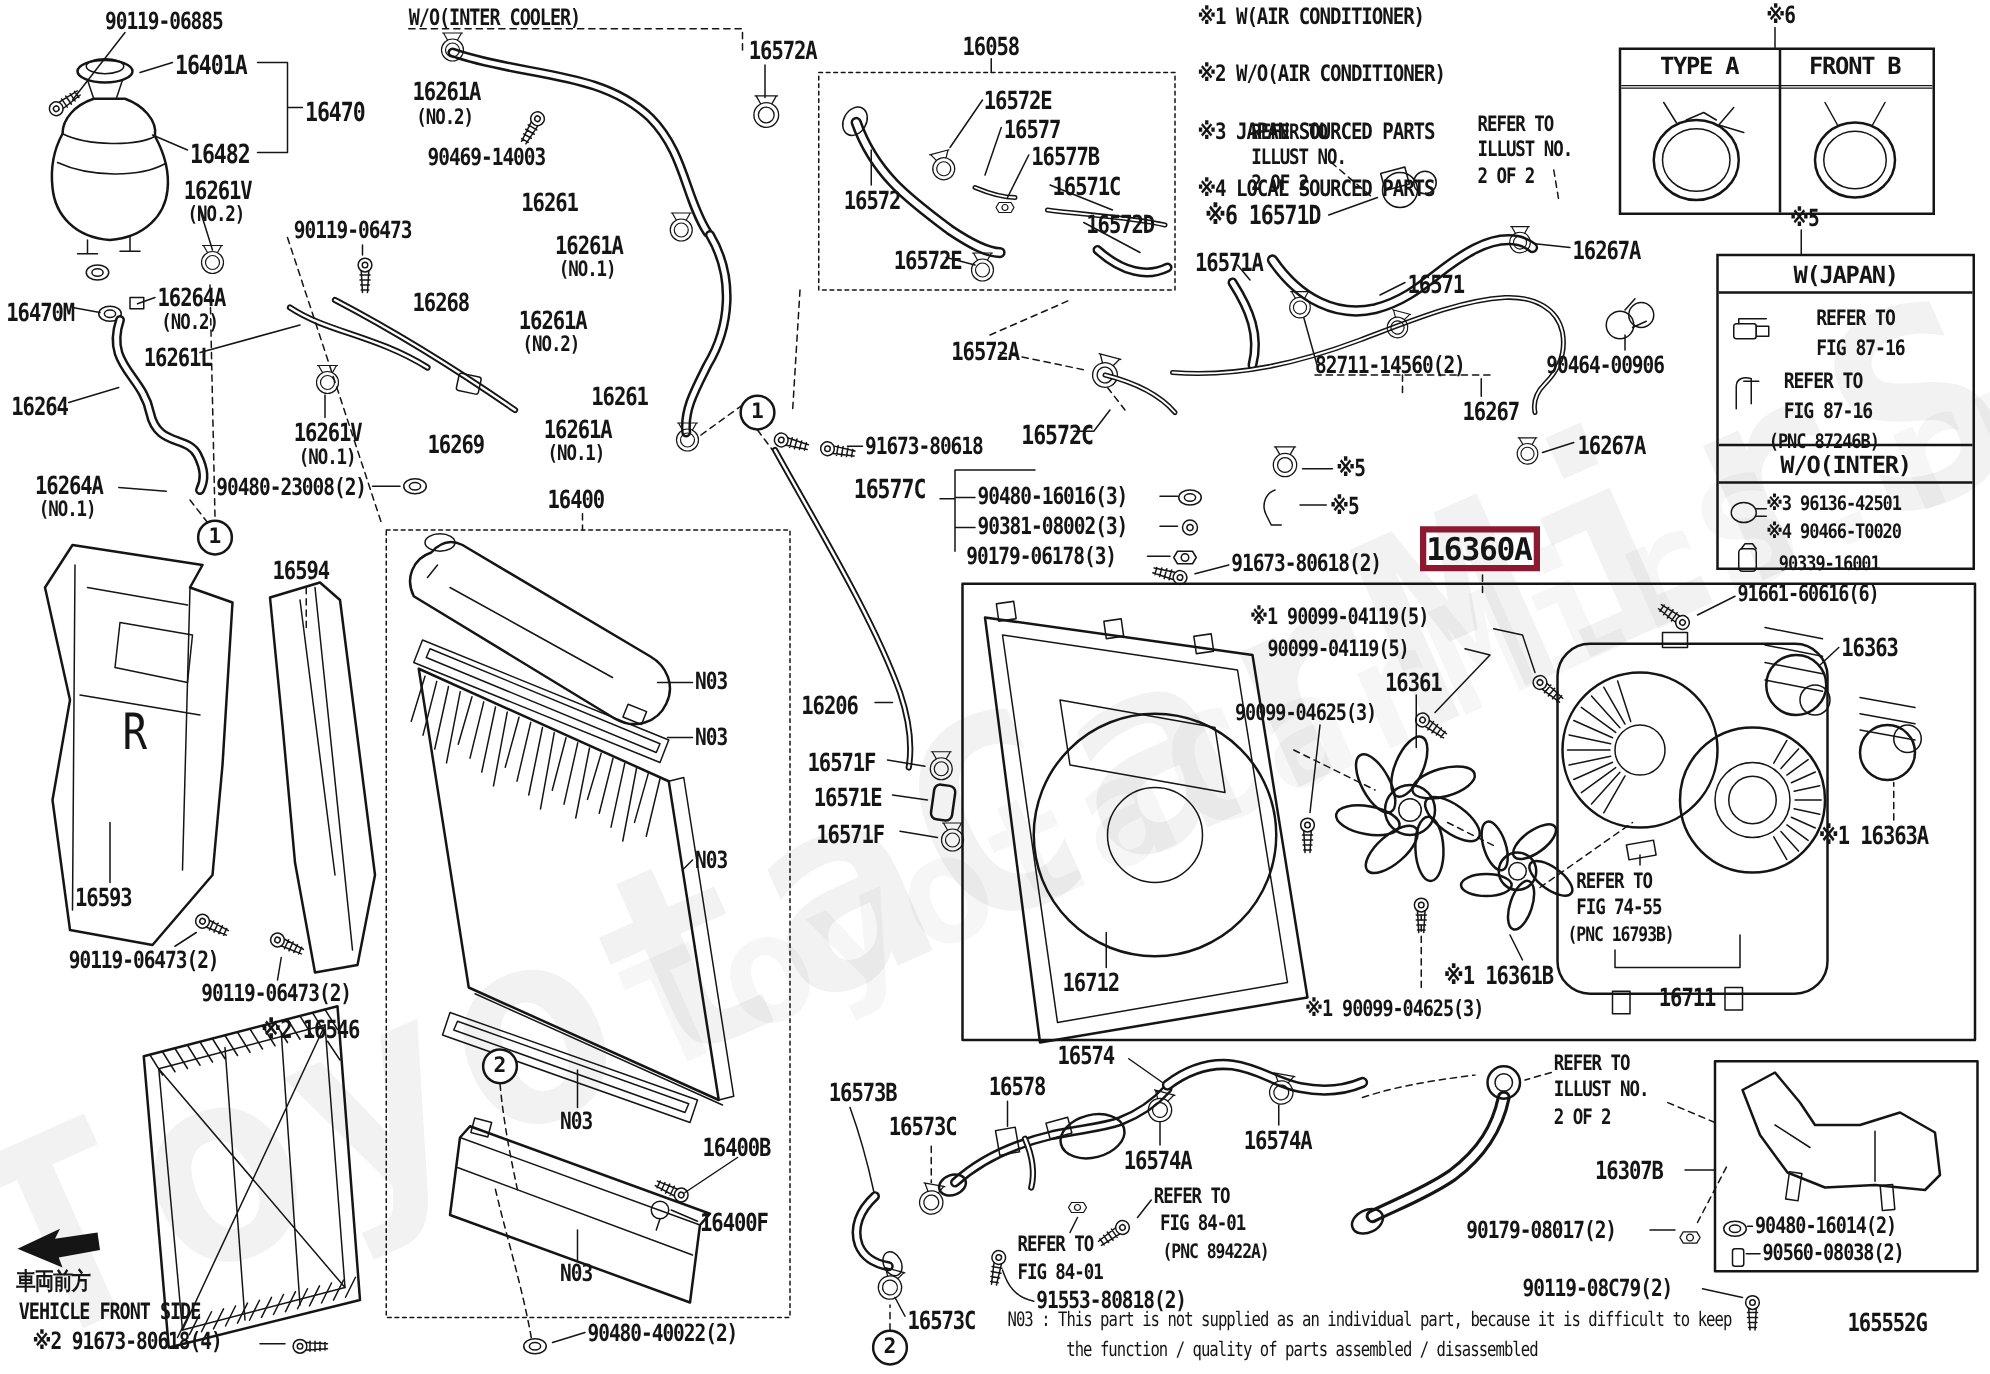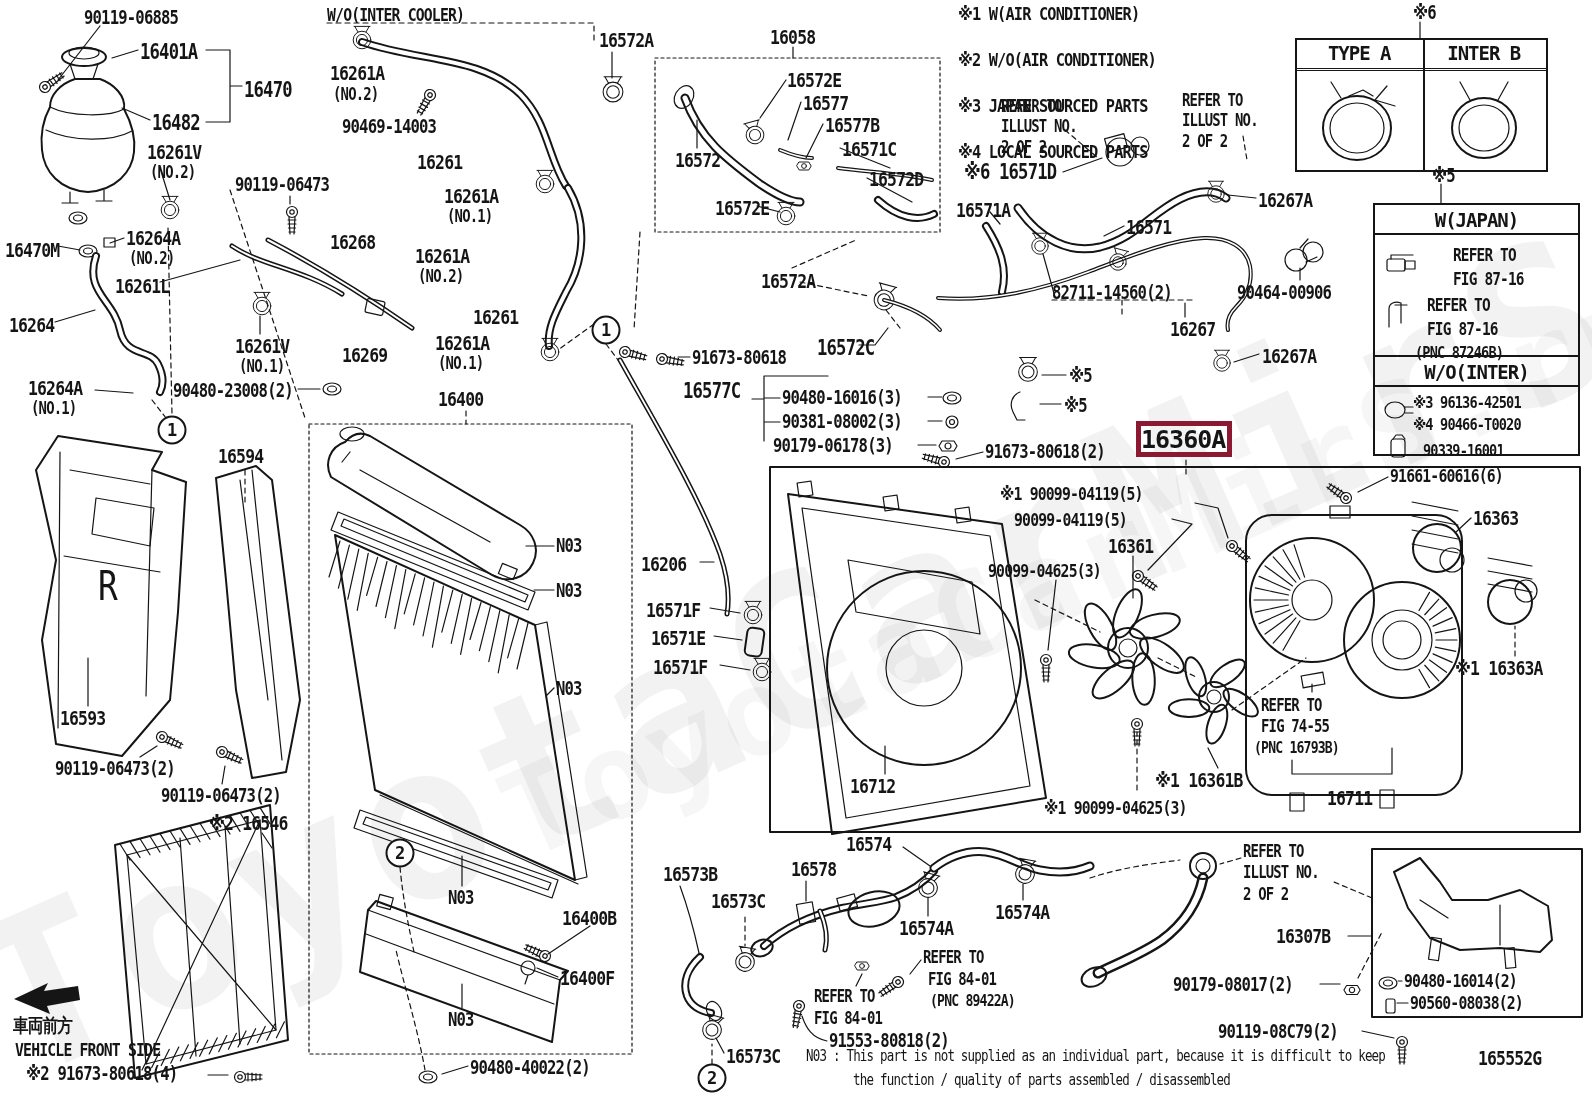--- a/index.html
+++ b/index.html
@@ -415,21 +415,21 @@
       M1090,878 C1120,868 1150,864 1180,860
       M1358,978 L1382,932  M1372,898 L1334,882
       M425,1070 C418,1030 404,985 396,950
       M400,867 C403,900 409,928 414,952
       M712,1064 V1044"></path>
   </svg>
 
   <div class="box" style="left:1295px;top:38px;width:253px;height:134px">
     <div class="tt-head">
       <div class="tt-cell">TYPE A</div>
-      <div class="tt-cell">INTER B</div>
+      <div class="tt-cell">FRONT B</div>
     </div>
     <div class="tt-vline"></div>
     <svg width="126" height="100" style="position:absolute;left:0;top:30px">
       <ellipse cx="60" cy="58" rx="34" ry="32" class="s"></ellipse>
       <ellipse cx="60" cy="58" rx="27" ry="25" class="s s1"></ellipse>
       <path class="s s1" d="M44,28 L34,12 M78,30 L90,16 M78,30 L98,36 M52,26 l14,-6 l10,6"></path>
     </svg>
     <svg width="126" height="100" style="position:absolute;left:127px;top:30px">
       <ellipse cx="60" cy="58" rx="32" ry="30" class="s"></ellipse>
       <ellipse cx="60" cy="58" rx="25" ry="23" class="s s1"></ellipse>

